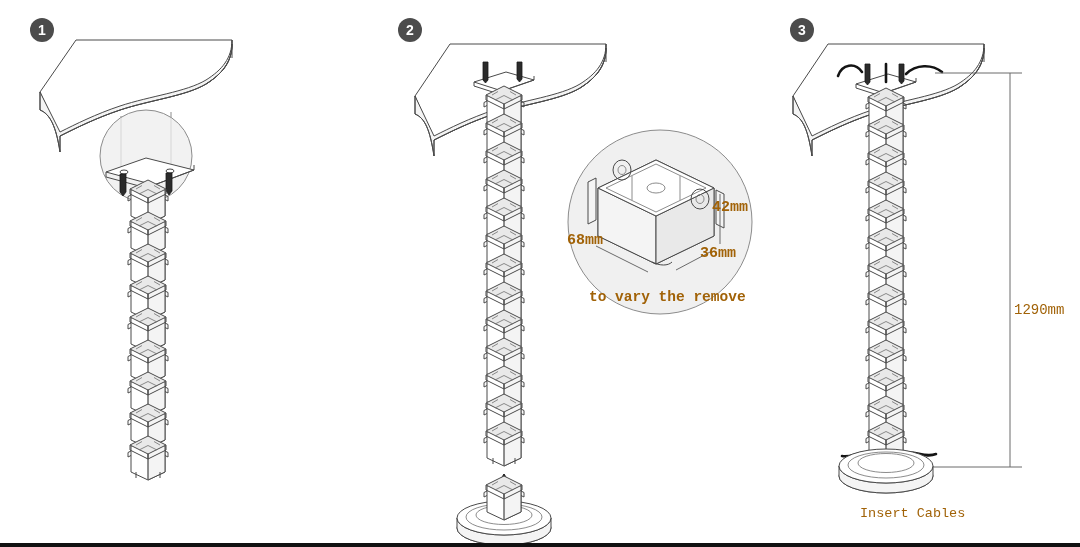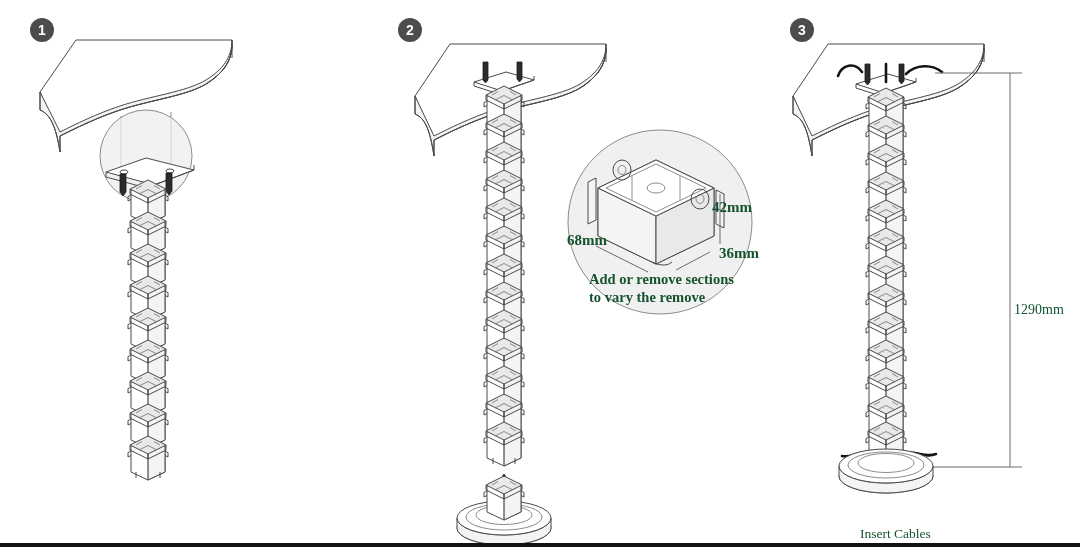--- a/index.html
+++ b/index.html
@@ -43,28 +43,28 @@
     background: #4c4c4c;
     color: #ffffff;
     font-size: 14px;
     font-weight: bold;
     line-height: 24px;
     text-align: center;
     font-family: "Liberation Sans", sans-serif;
   }
   .lbl {
     position: absolute;
-    color: #14532d;
-    font-family: Liberation Serif, serif;
+    color: #a16207;
+    font-family: Liberation Mono, monospace;
     white-space: pre;
   }
   .lbl-dim { font-size: 15px; font-weight: bold; }
   .lbl-dim-lg { font-size: 14px; margin-top: 39px; }
   .lbl-cap { font-size: 14.5px; font-weight: bold; line-height: 18px; }
-  .lbl-note { font-size: 13.5px; margin-top: 20px; }
+  .lbl-note { font-size: 13.5px; }
   #bottombar {
     position: absolute;
     left: 0;
     width: 1080px;
     background: #111111;
   }
 </style>
 </head>
 <body>
 
@@ -300,23 +300,22 @@
       </g>
     </g>
   </svg>
 
   <div class="badge" style="left:30px; top:18px;">1</div>
   <div class="badge" style="left:398px; top:18px;">2</div>
   <div class="badge" style="left:790px; top:18px;">3</div>
 
   <div class="lbl lbl-dim" style="left:712px; top:199px;">42mm</div>
   <div class="lbl lbl-dim" style="left:567px; top:232px;">68mm</div>
-  <div class="lbl lbl-dim" style="left:719px; top:245px;">36mm</div>
-
-  <div class="lbl lbl-cap" style="left:589px; top:270px;">Add or remove sections</div>
+  <div class="lbl lbl-dim" style="left:700px; top:245px;">36mm</div>
+
   <div class="lbl lbl-cap" style="left:589px; top:288px;">to vary the remove</div>
 
   <div class="lbl lbl-dim-lg" style="left:1014px; top:263px;">1290mm</div>
 
   <div class="lbl lbl-note" style="left:860px; top:506px;">Insert Cables</div>
 
   <div id="bottombar" style="top:543px; height:4px;"></div>
 
 </div>
 

